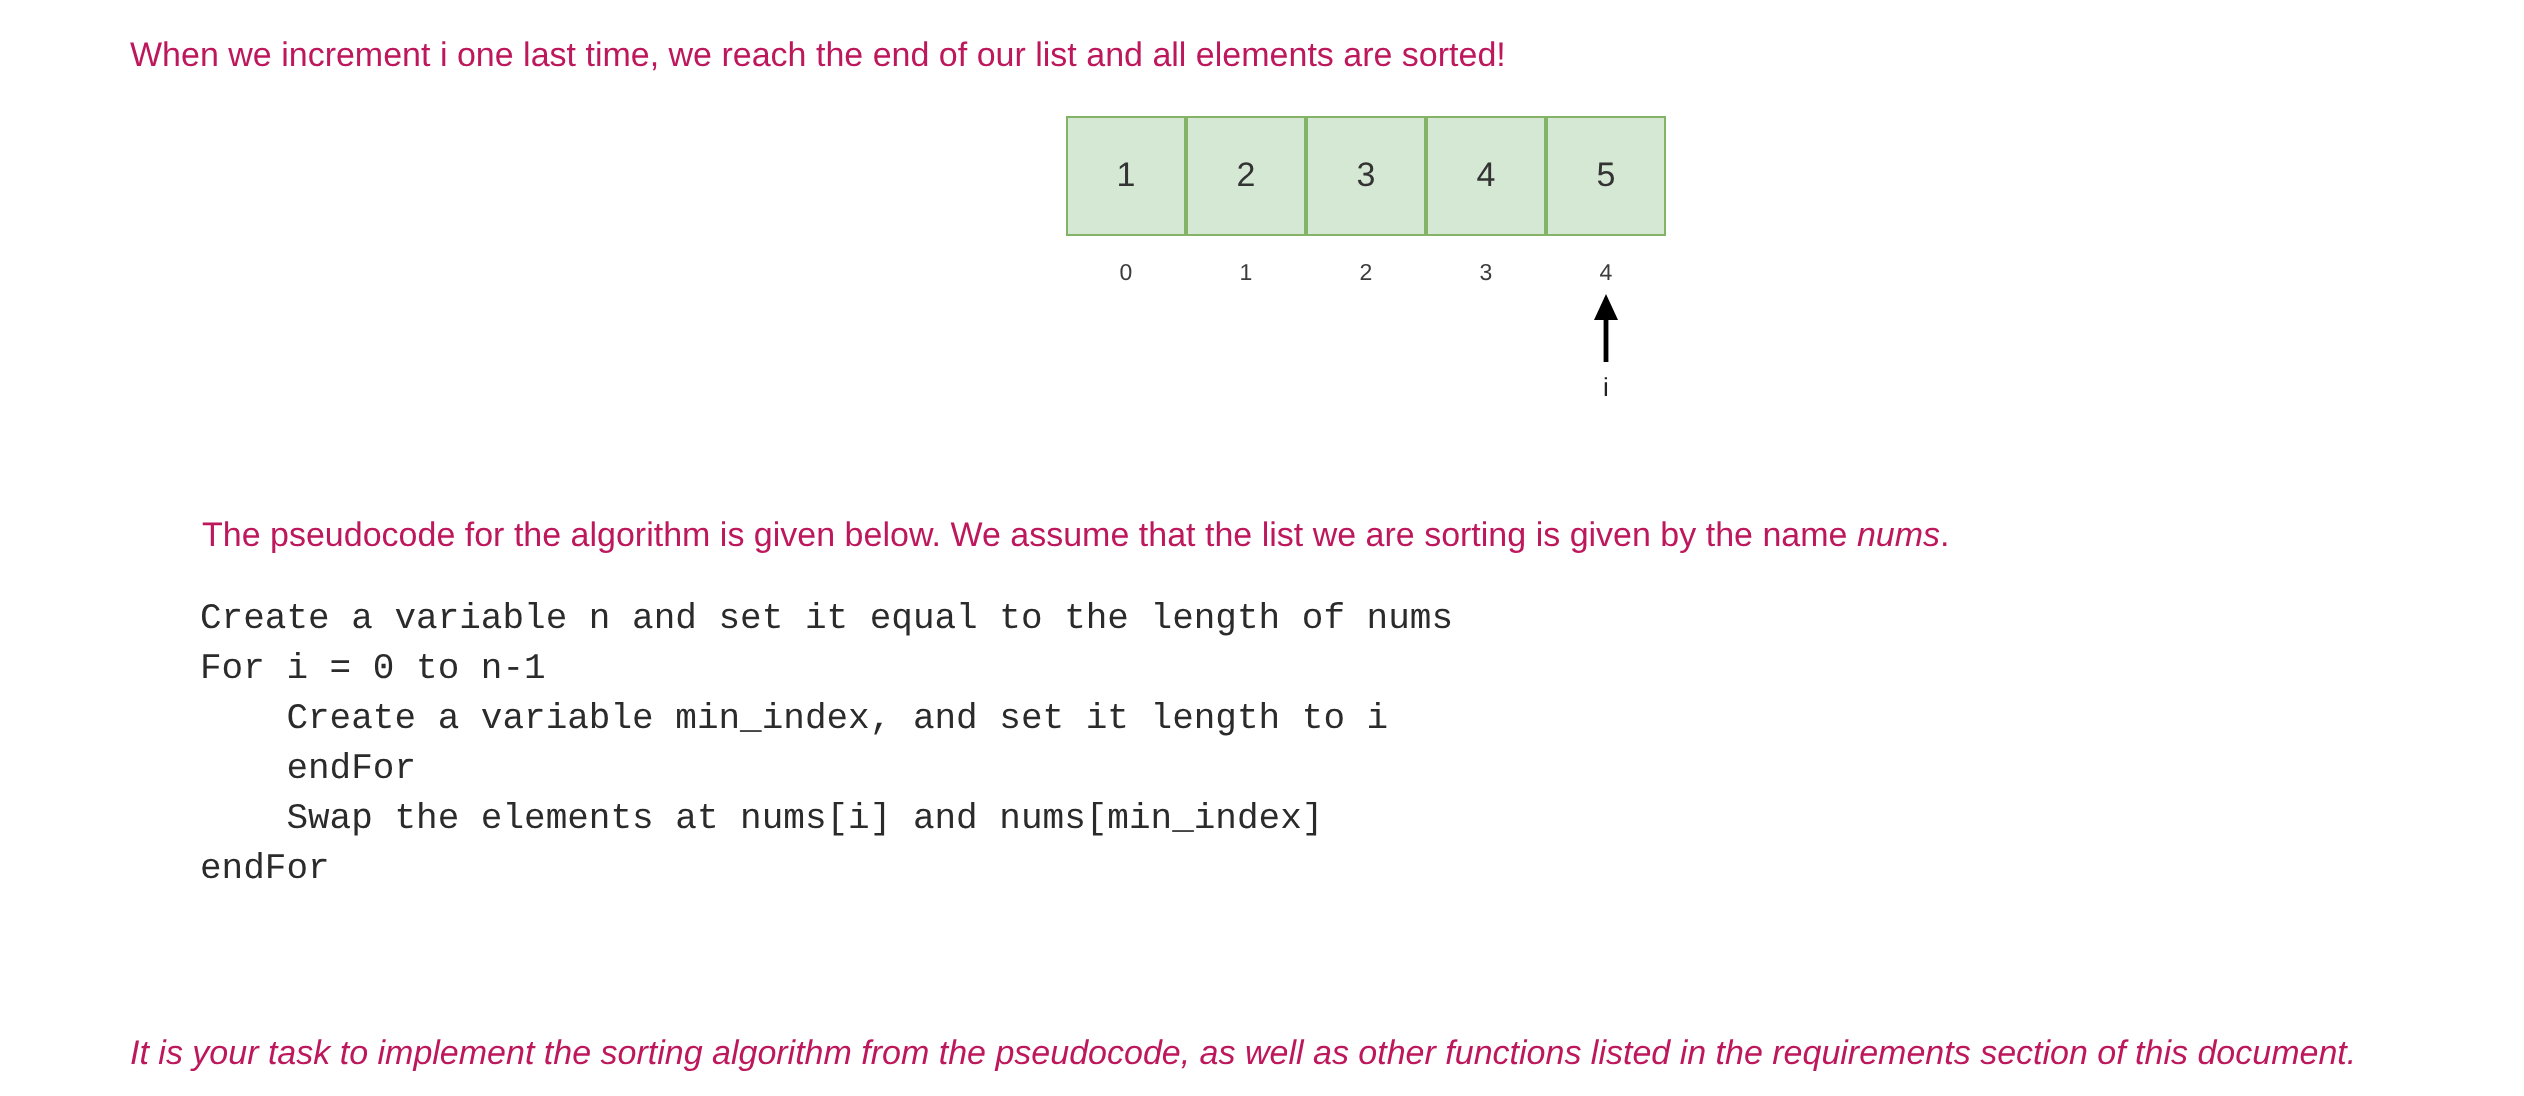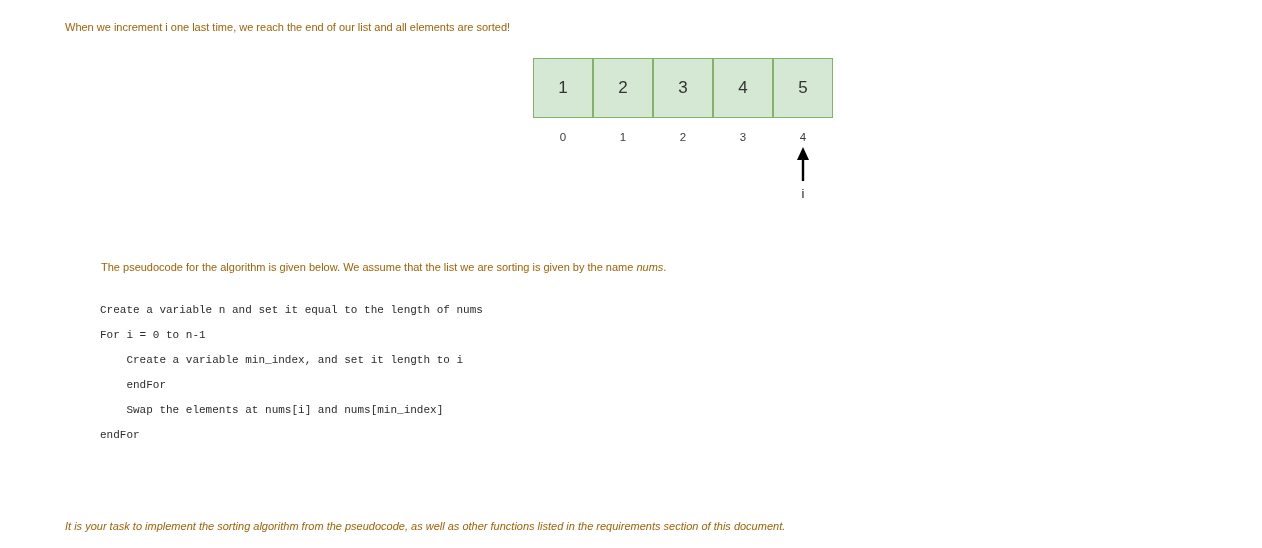--- a/index.html
+++ b/index.html
@@ -7,23 +7,23 @@
     width: 1262px; height: 548px;
     background: #ffffff;
     font-family: "Liberation Sans", sans-serif;
     color: #262626;
     overflow: hidden;
     position: relative;
   }
   .para {
     position: absolute;
     left: 65px;
-    font-size: 11px;
+    font-size: 17px;
     line-height: 17px;
-    color: #a16207;
+    color: #be185d;
     white-space: nowrap;
   }
   #para-intro { top: 19px; }
   #para-pseudo-intro { top: 259px; margin-left: 36px; }
   #para-outro { top: 518px; font-style: italic; }
   .italic { font-style: italic; }
 
   
   #diagram {
     position: absolute;
@@ -59,21 +59,21 @@
     text-align: center;
     font-size: 13px;
     color: #222222;
   }
 
   
   #pseudocode {
     position: absolute;
     left: 100px; top: 298px;
     font-family: "Liberation Mono", monospace;
-    font-size: 11px;
+    font-size: 18px;
     color: #2b2b2b;
   }
   .code-line {
     white-space: pre;
     height: 25px;
     line-height: 25px;
   }
 </style>
 </head>
 <body>

